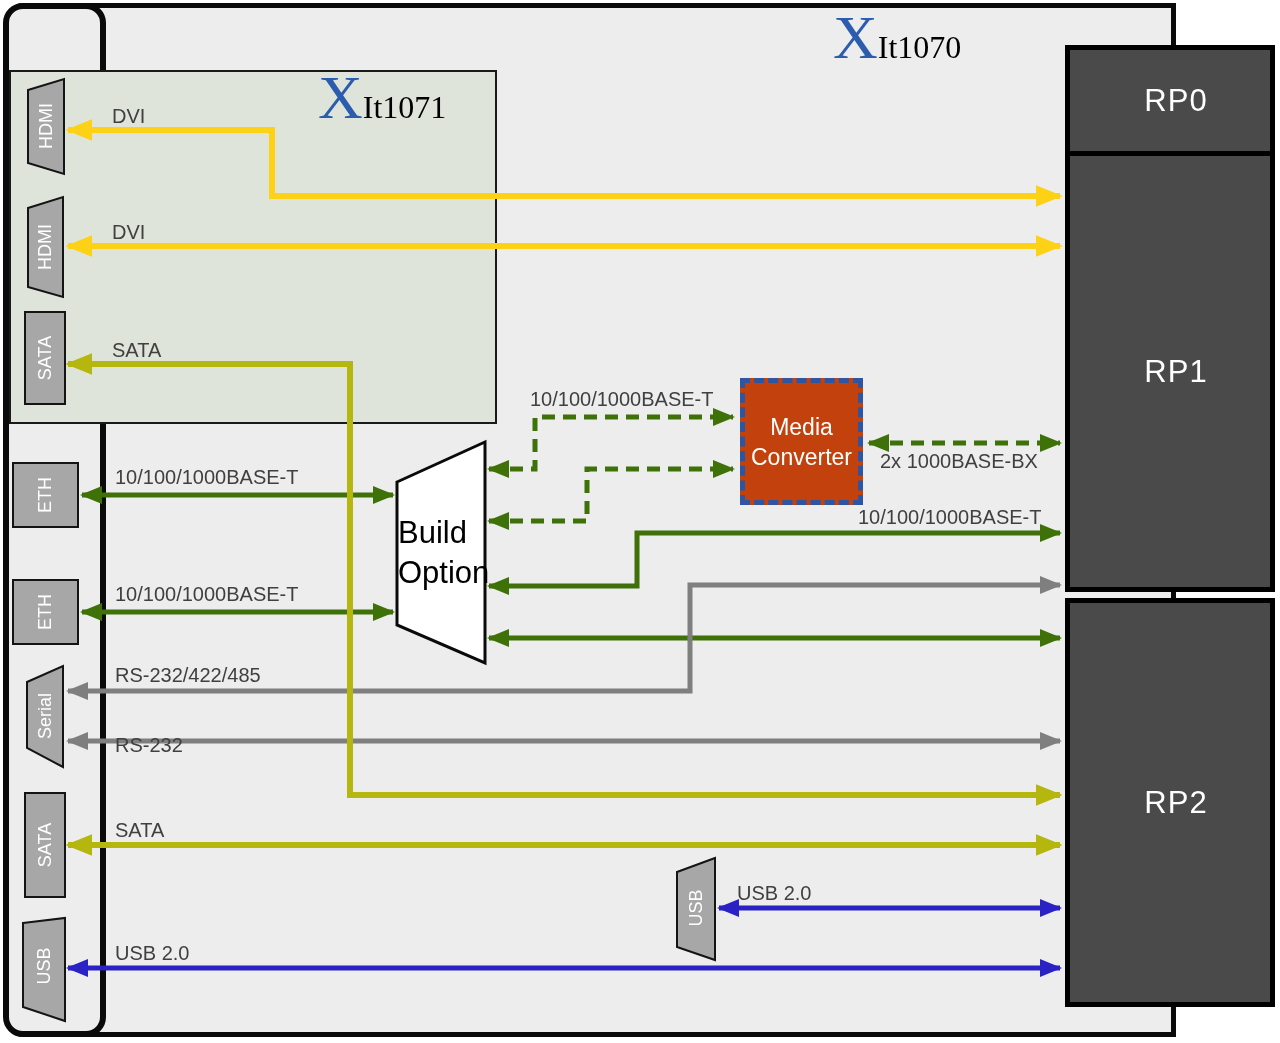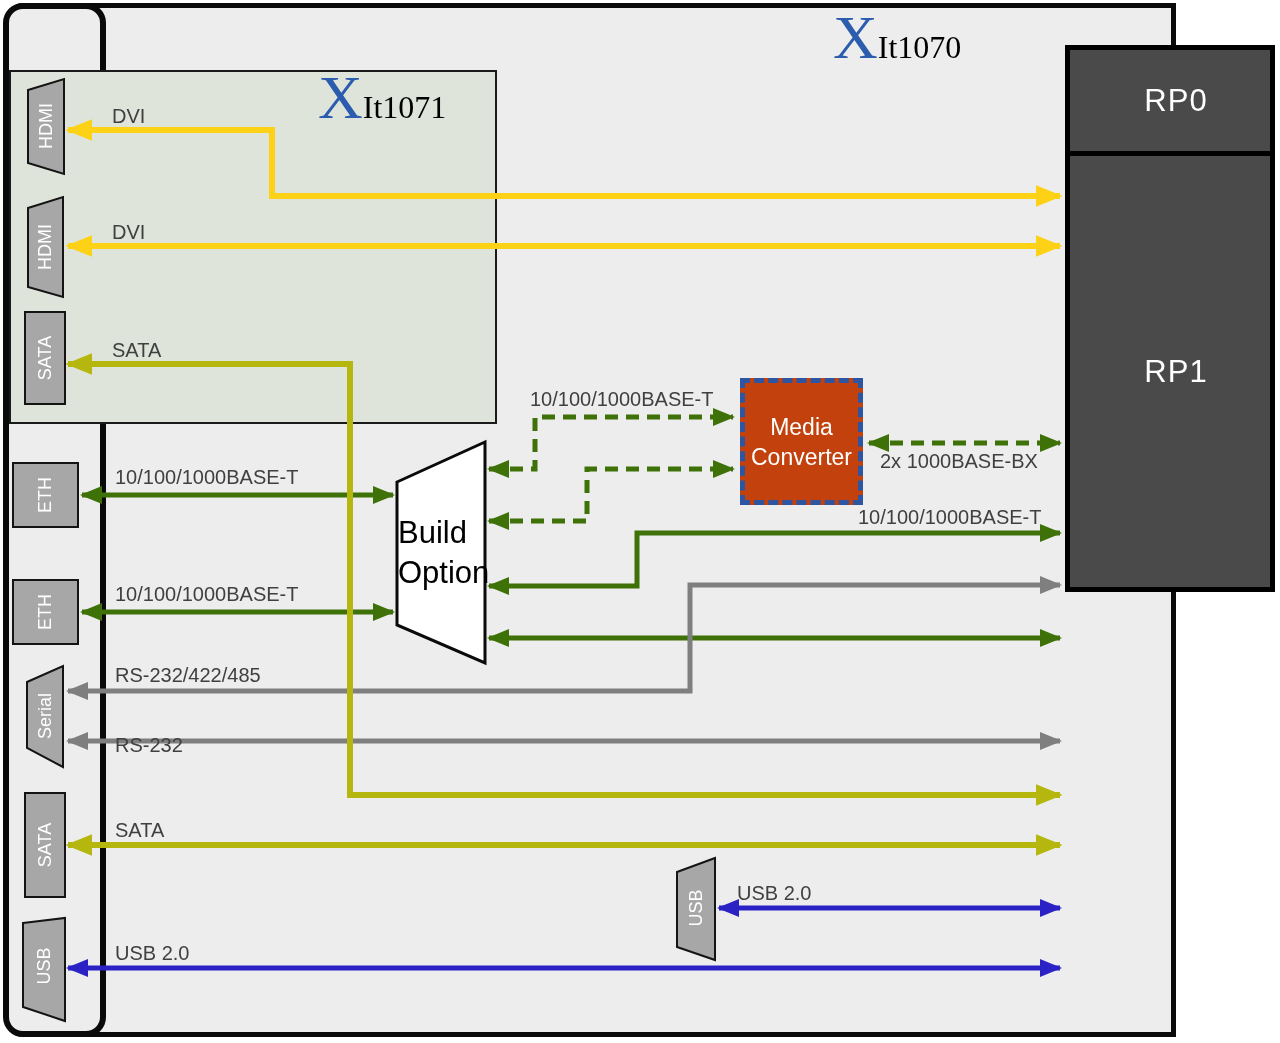--- a/index.html
+++ b/index.html
@@ -60,20 +60,23 @@
 
 <div id="stage">
 
   <div class="abs chassis"></div>
 
   <div class="abs rp rp0">
     <span>RP0</span>
   </div>
   <div class="abs rp rp1">
     <span>RP1</span>
+  </div>
+  <div class="abs rp rp2">
+    <span>RP2</span>
   </div>
 
   <div class="abs front-panel"></div>
 
   <div class="abs inner-module"></div>
 
   <div class="abs brand-title t1070"><span class="bx">X</span><span class="bm">It1070</span></div>
   <div class="abs brand-title t1071"><span class="bx">X</span><span class="bm">It1071</span></div>
 
   <div class="abs media-converter">

